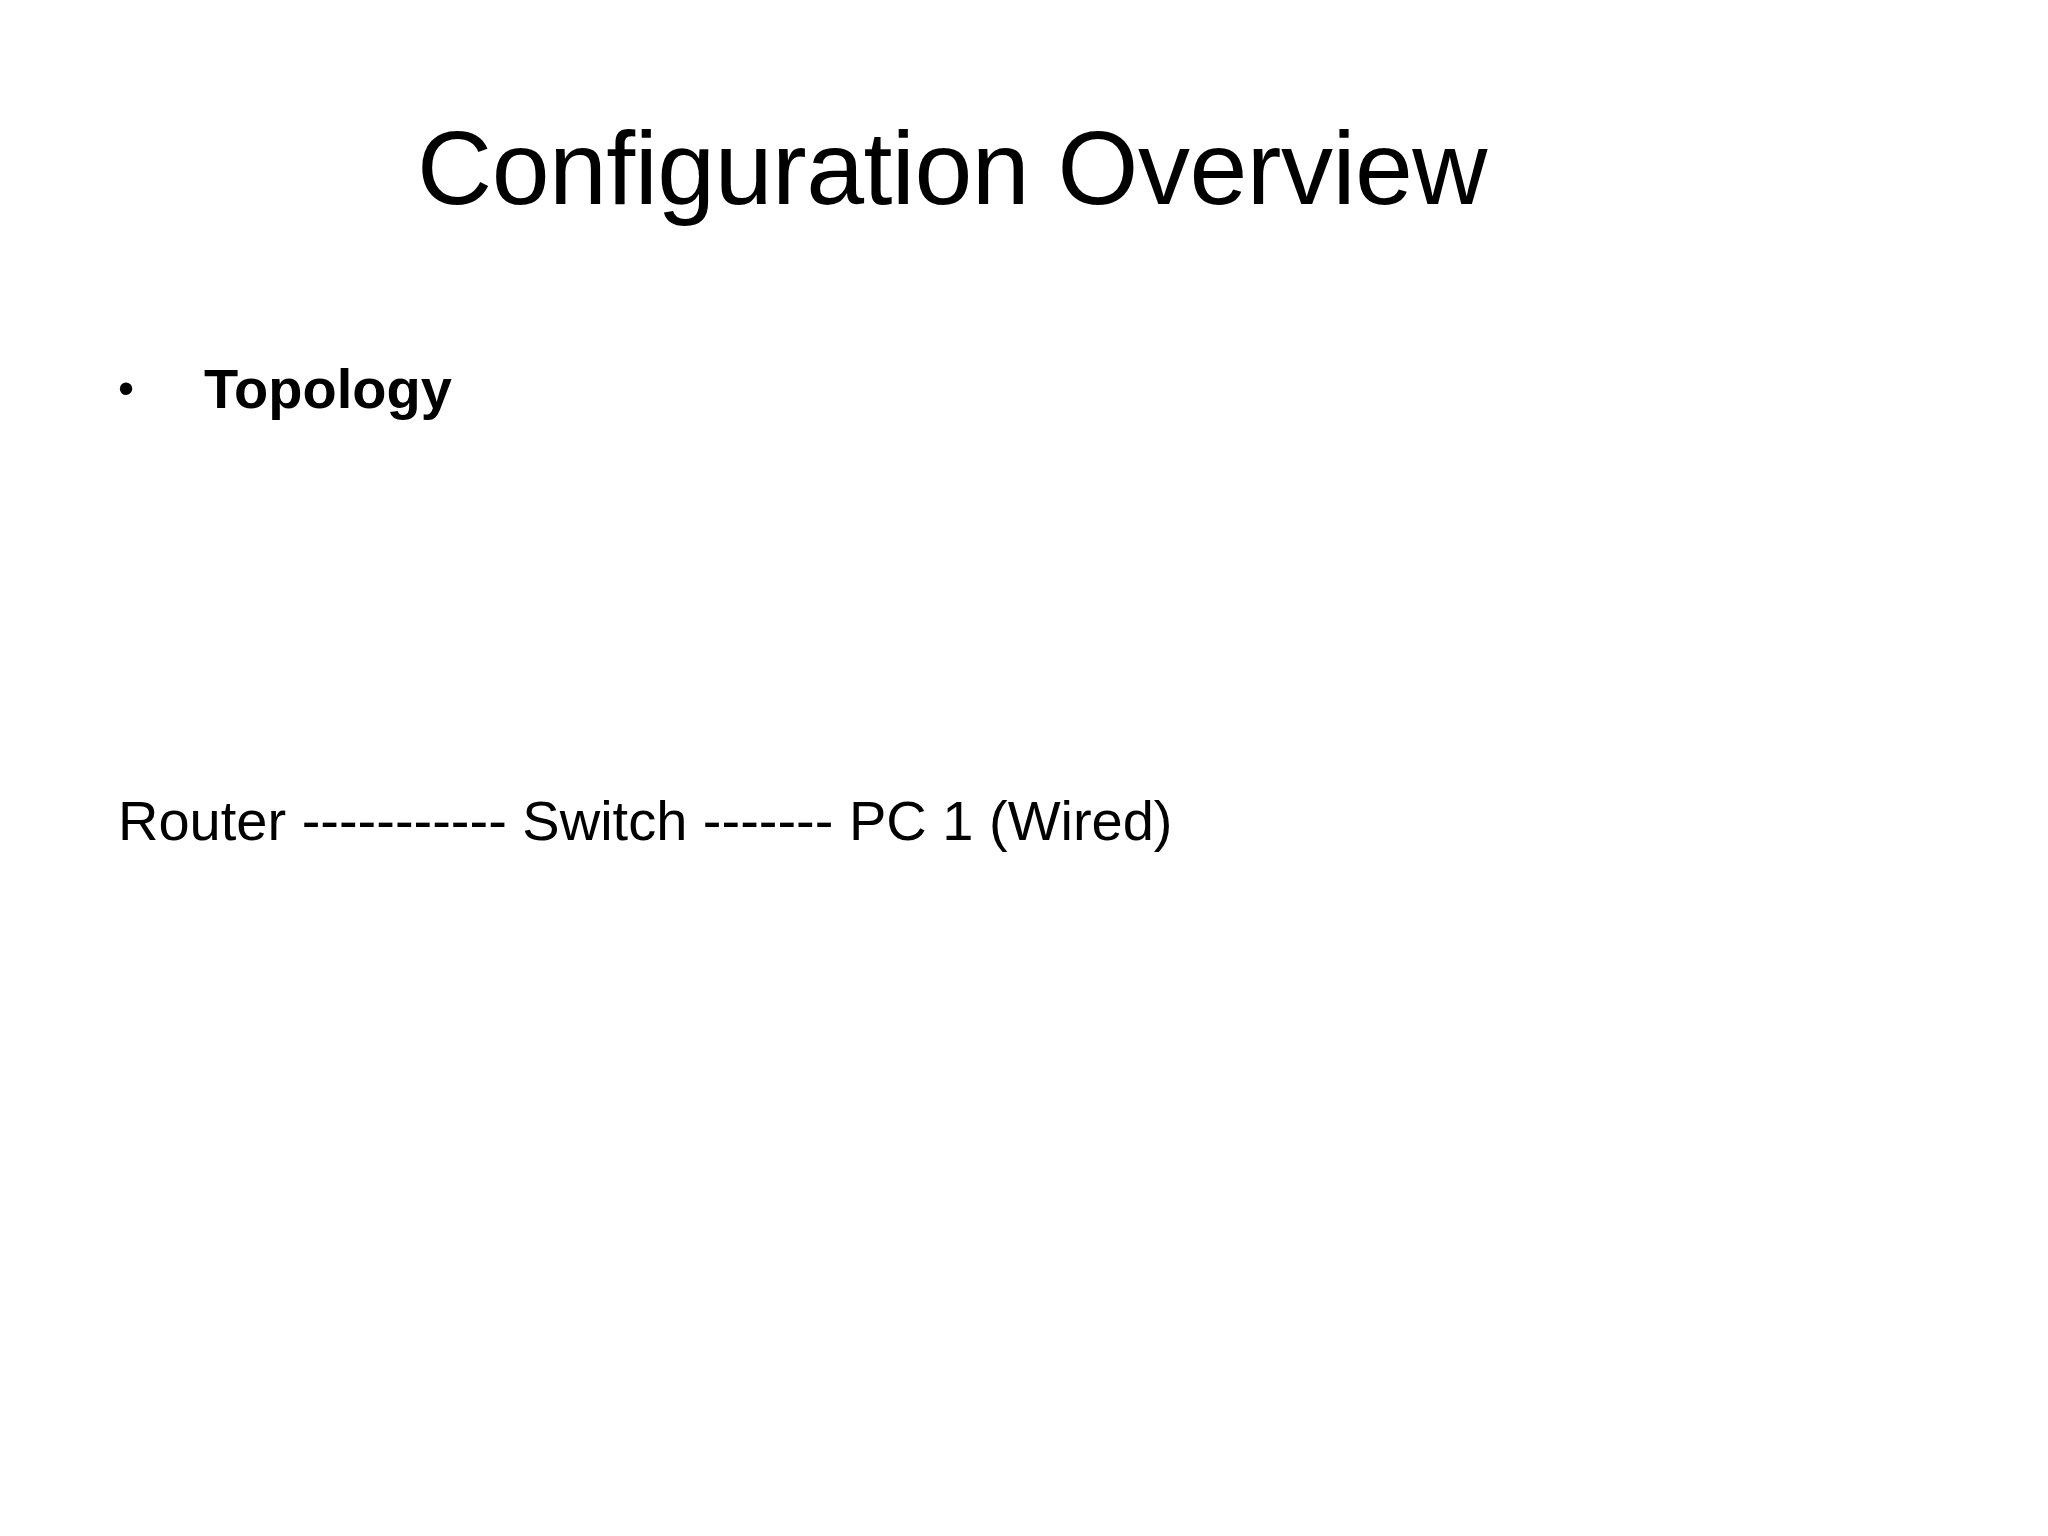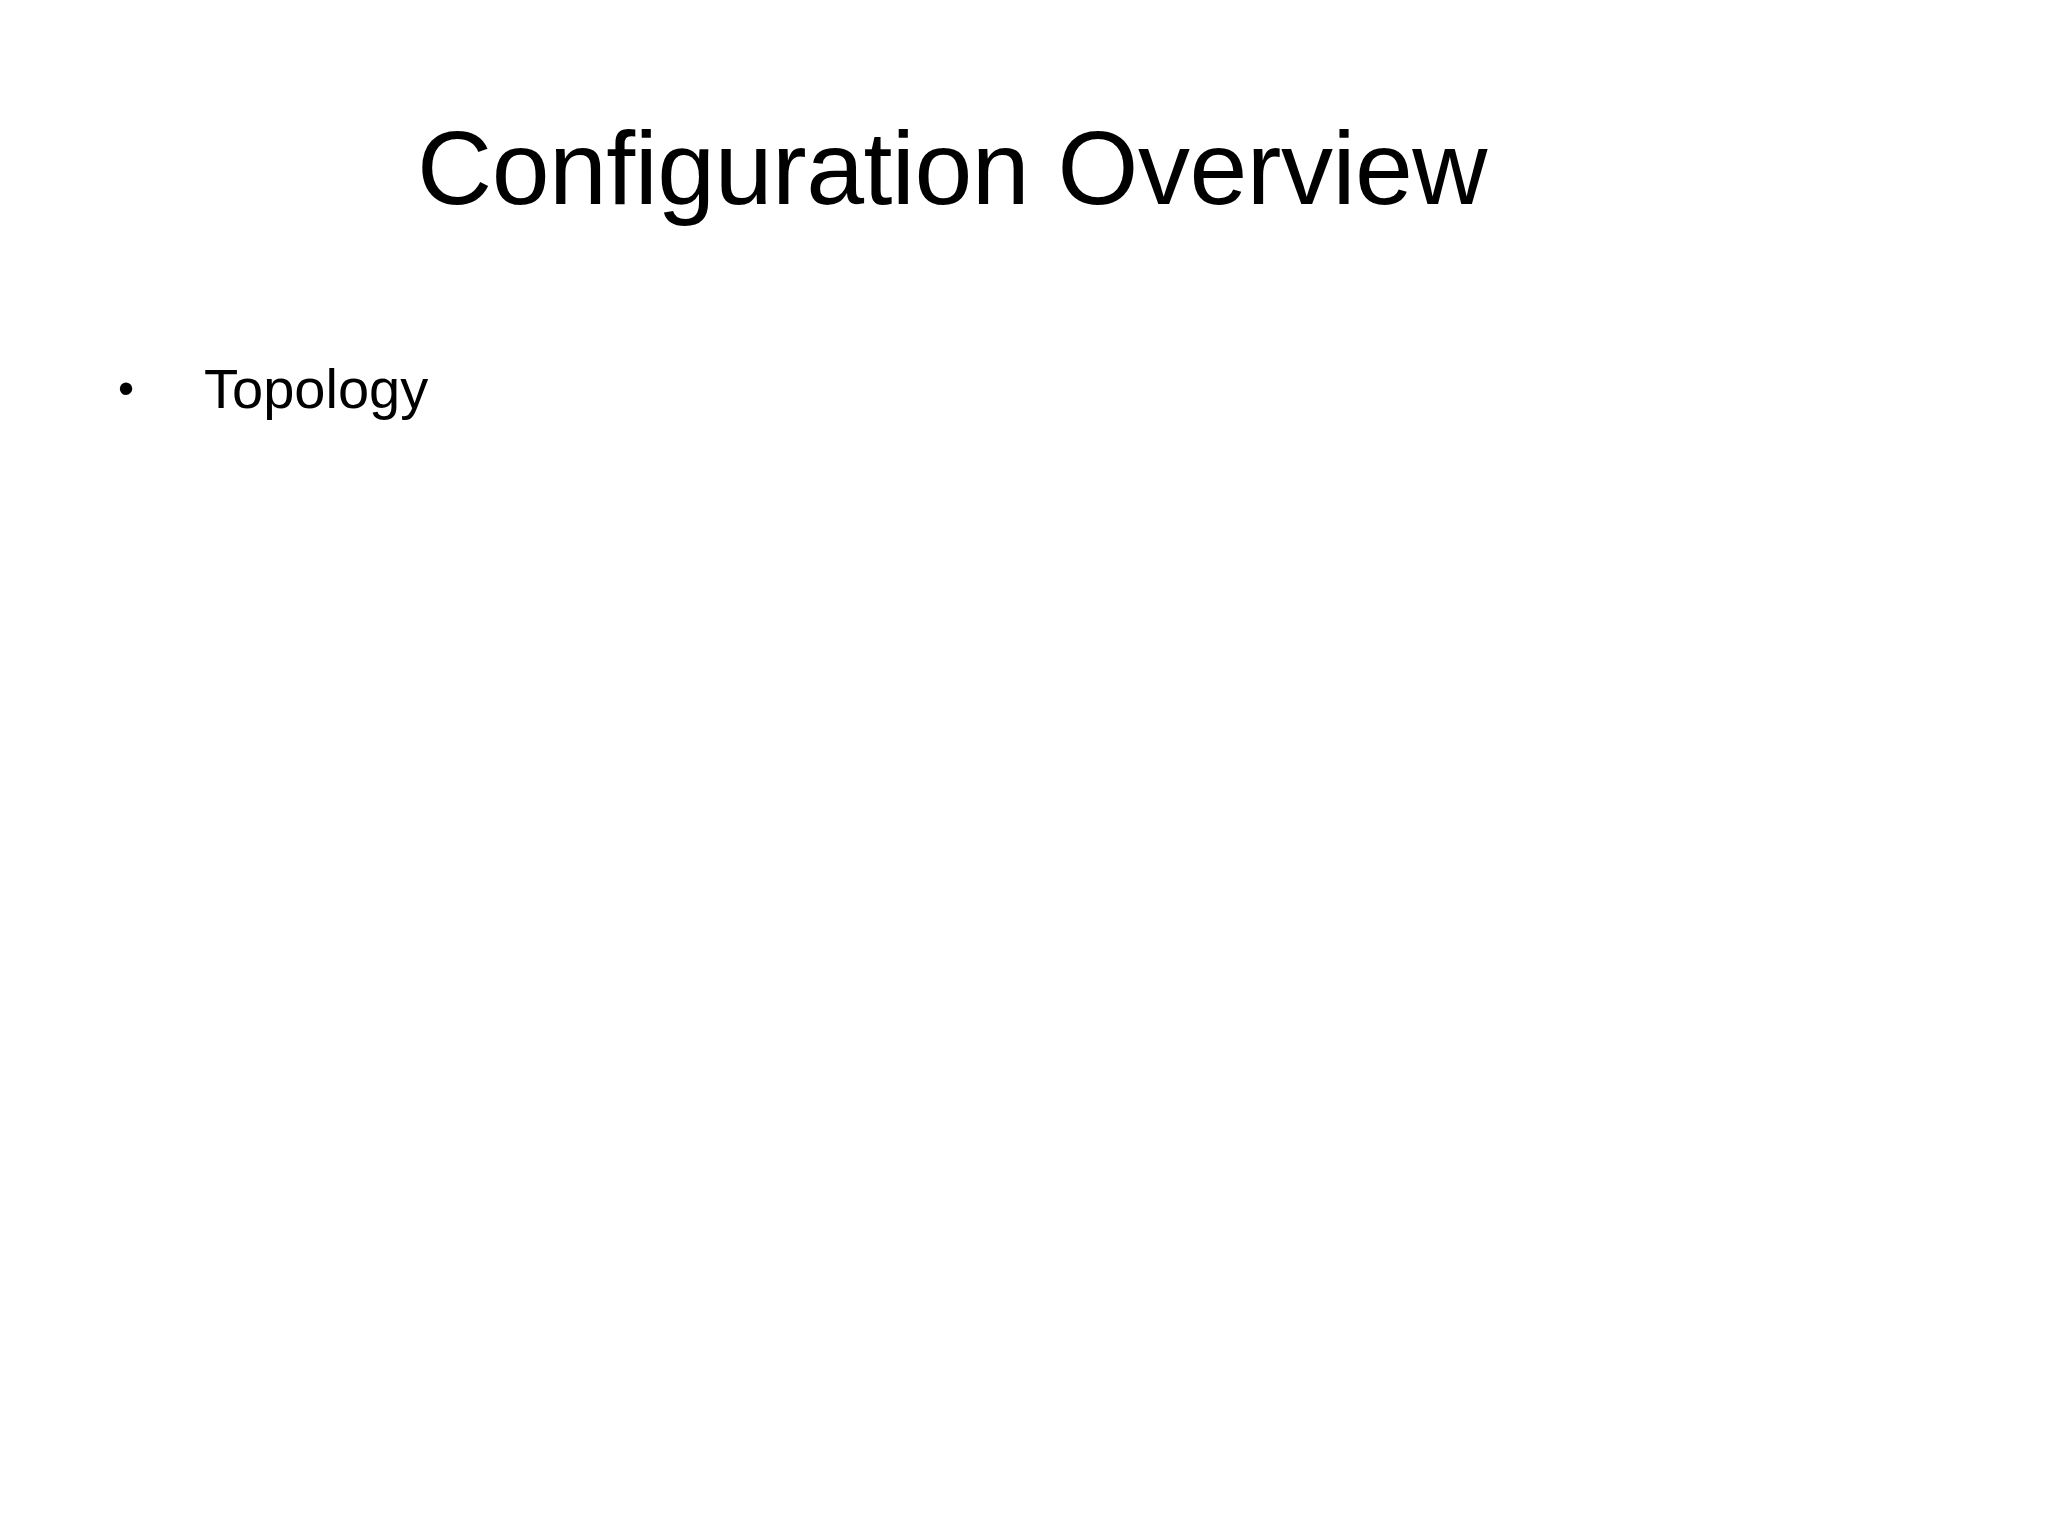--- a/index.html
+++ b/index.html
@@ -56,20 +56,21 @@
     width: 86px;
     flex: 0 0 86px;
     text-align: left;
     font-size: 46px;
     line-height: 1.45;
   }
   .bullet-text {
     flex: 1 1 auto;
     font-size: 56px;
     line-height: 1.2;
+    font-weight: bold;
   }
 
   .topology {
     margin-top: 46px;
     font-size: 56px;
     line-height: 1.40;
     white-space: pre;
     letter-spacing: 0px;
   }
 
@@ -90,20 +91,21 @@
   <div class="body-block">
 
     <div class="bullet-row">
       <span class="bullet-mark">•</span>
       <span class="bullet-text">Topology</span>
     </div>
 
     <div class="topology">
 
 
+      <div class="topo-line">Router ----------- Switch ------- PC 1 (Wired)</div>
 
 
       
 
       
 
       
 
       
 

